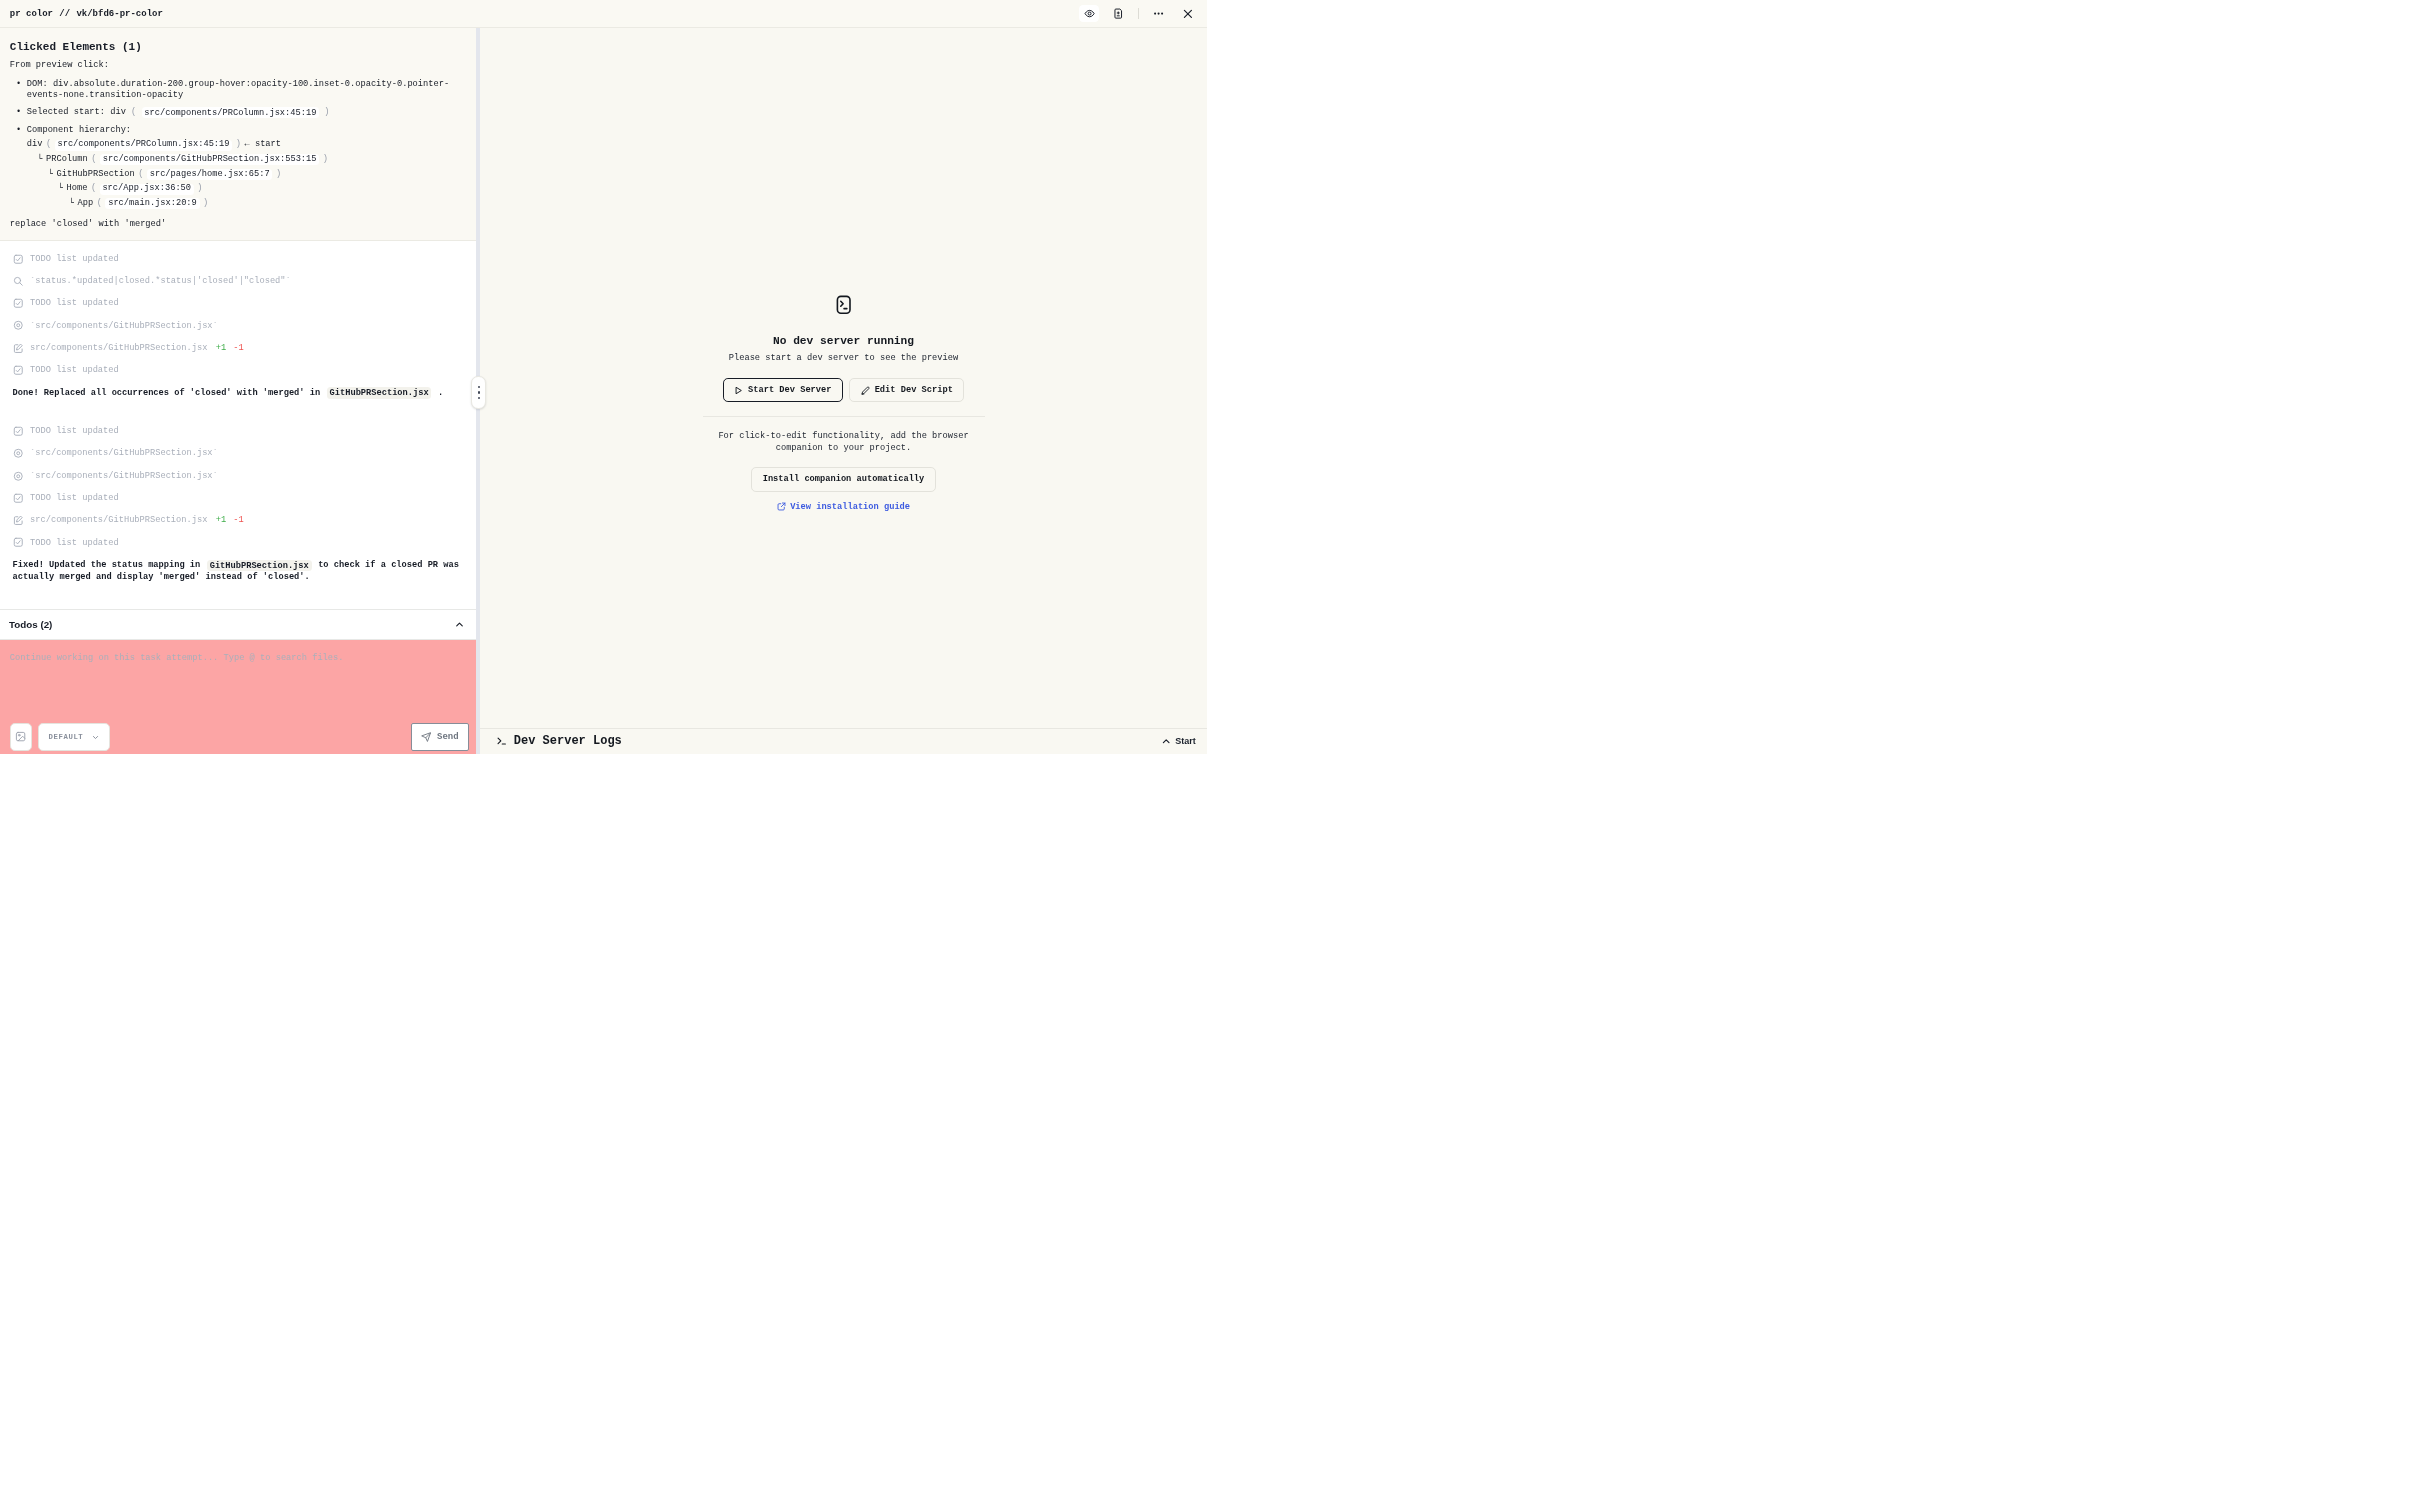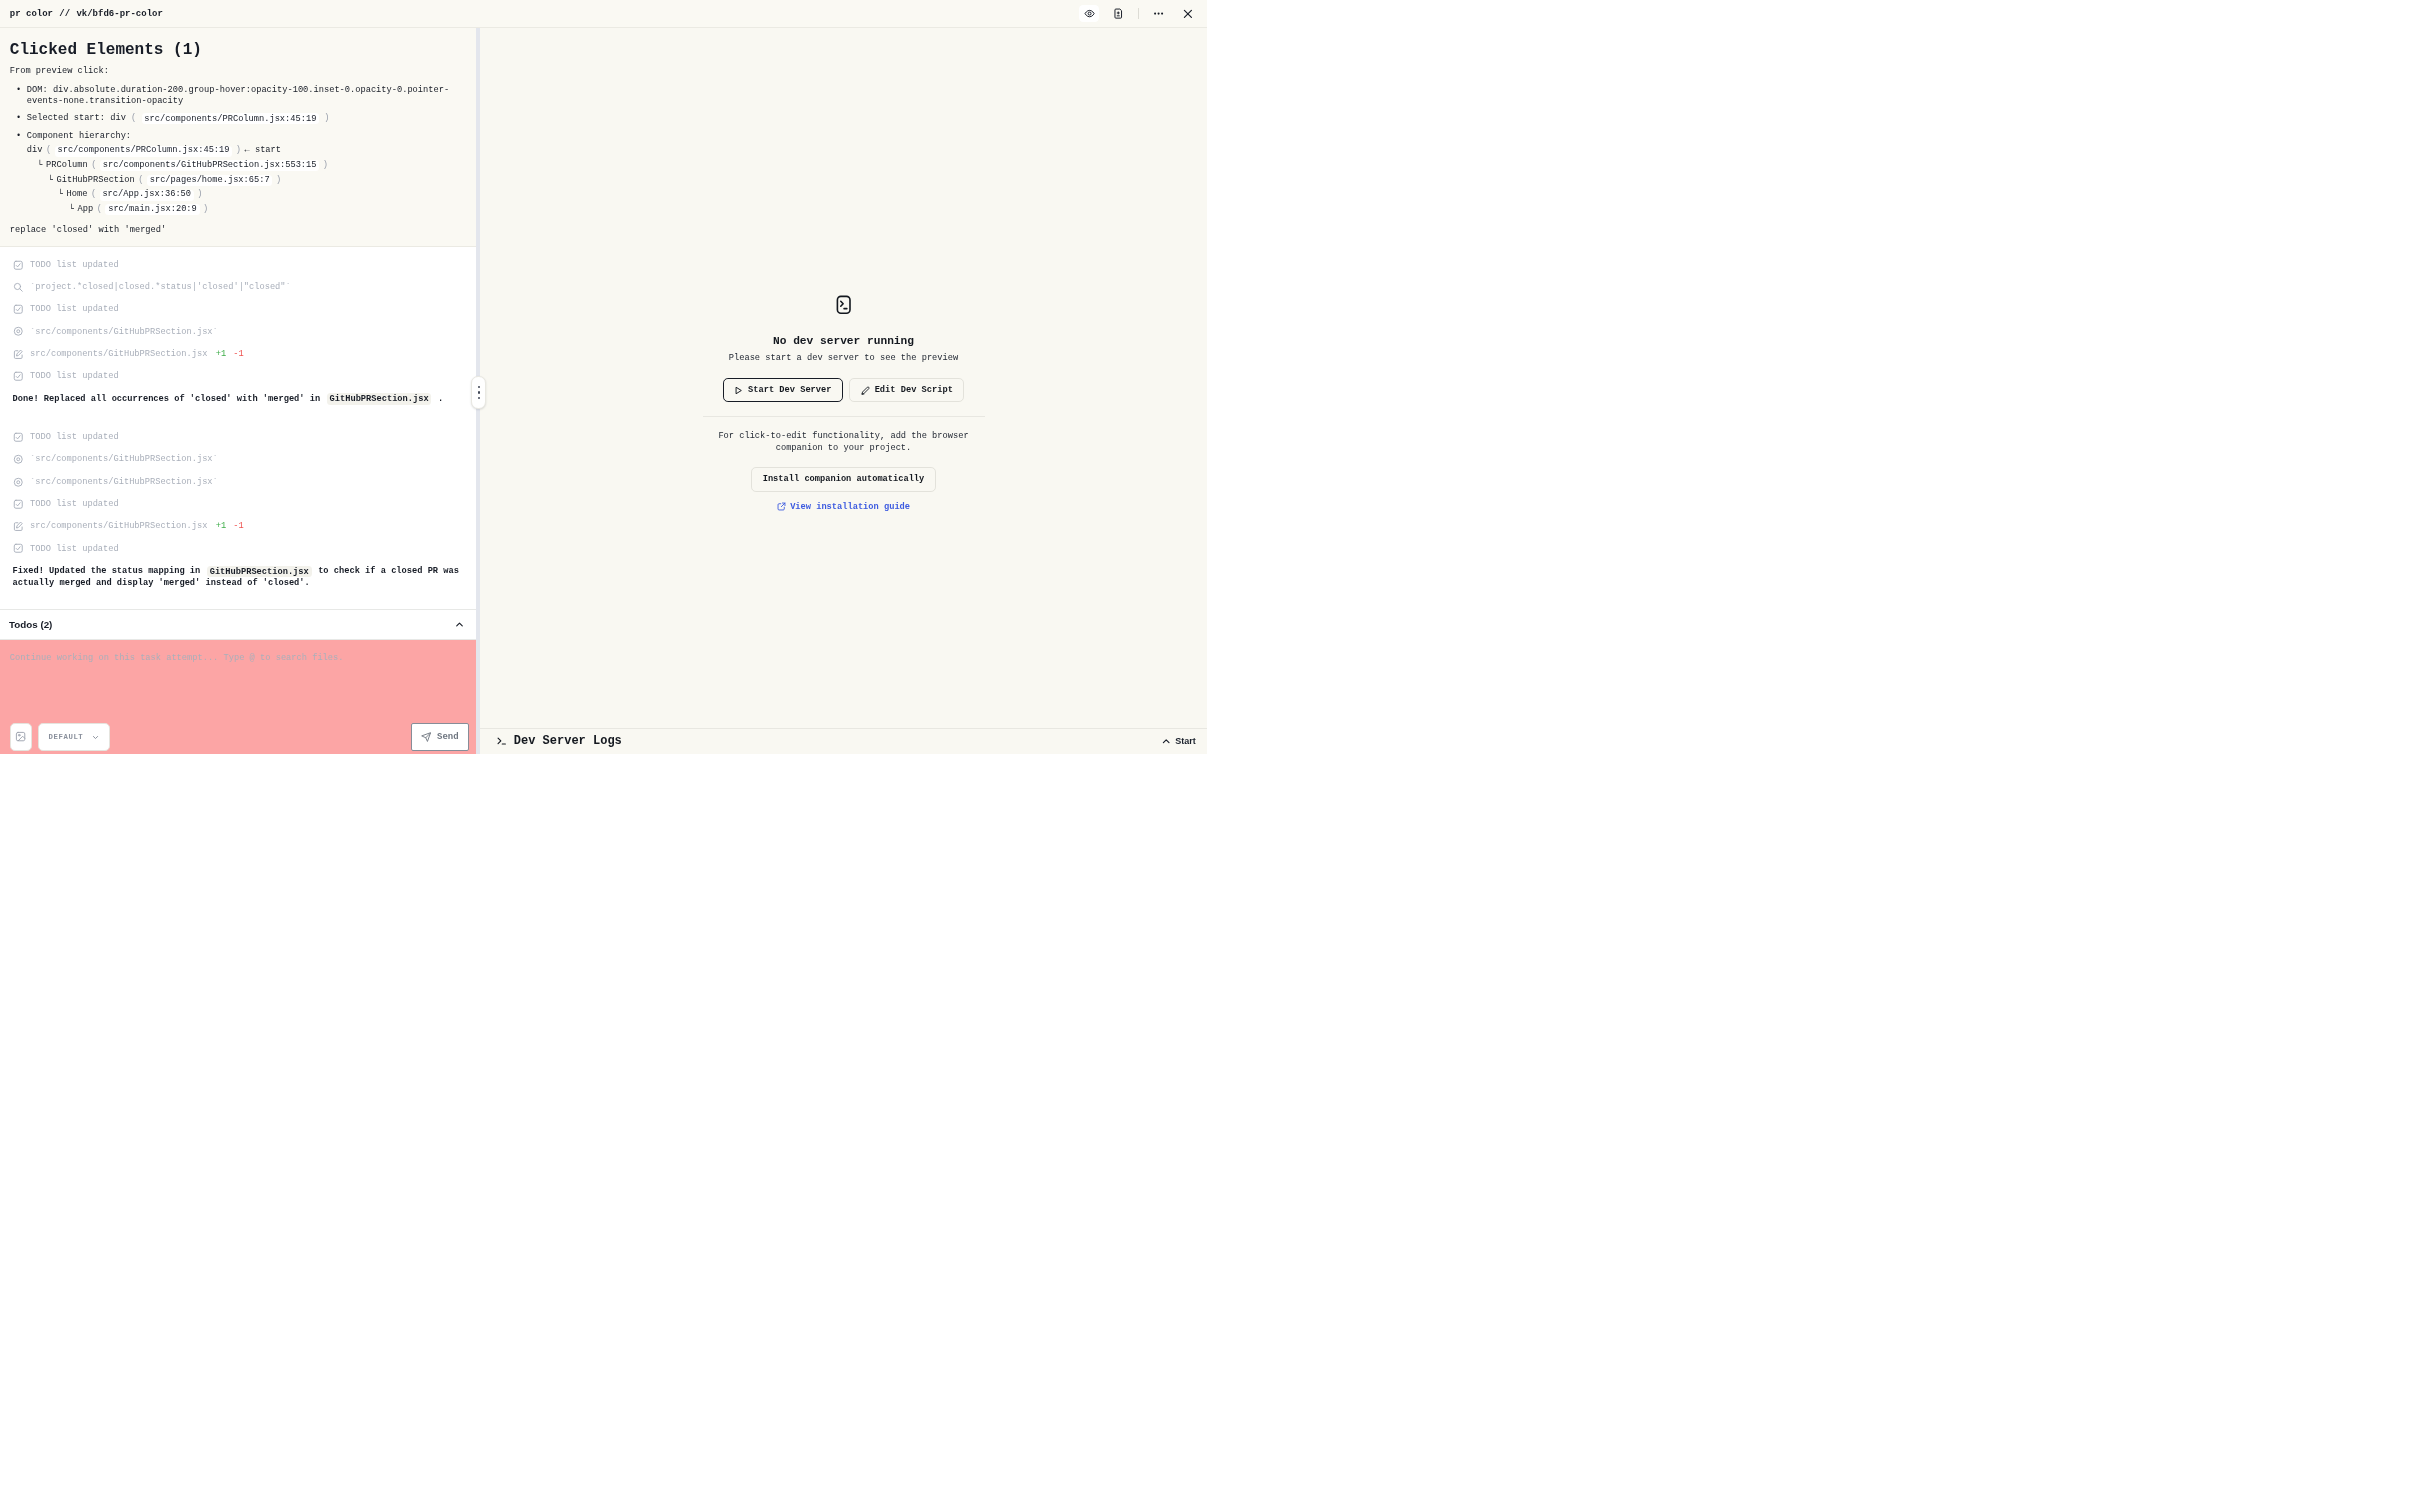--- a/index.html
+++ b/index.html
@@ -38,21 +38,21 @@
   .divider-handle i{width:2.1px;height:2.1px;border-radius:50%;background:#3f4654;}
   .right-panel{
     position:absolute;top:28px;left:480px;right:0;bottom:0;background:#f9f8f2;overflow:hidden;
   }
 
   
   .sec{box-sizing:border-box;}
   .sec.cream{background:#faf9f3;}
   .sec.bline{border-bottom:0.7px solid #ebeae3;}
   .s1{padding:12.6px 4.2px 10.5px 9.8px;}
-  .s1 h1{margin:0 0 7px 0;font-size:16px;font-weight:700;color:#171c26;}
+  .s1 h1{margin:0 0 7px 0;font-size:11px;font-weight:700;color:#171c26;}
   .s1 .intro{margin:0 0 9px 0;font-size:8.7px;color:#171c26;}
   .blist{margin:0;padding:0;list-style:none;}
   .blist>li{position:relative;padding-left:17px;margin-bottom:6.3px;font-size:8.7px;line-height:11.2px;overflow-wrap:anywhere;}
   .blist>li::before{content:"•";position:absolute;left:6.3px;color:#171c26;}
   .chip{background:#f3f2ec;border-radius:3.5px;padding:0.7px 2.8px;color:#171c26;white-space:nowrap;}
   .cream .chip, .chip.on-cream{background:#ffffff;}
   .paren{color:#9aa0ac;}
   .hline{display:flex;align-items:center;gap:3.5px;margin-top:3.5px;font-size:8.7px;line-height:9.8px;}
   .hline .conn{color:#171c26;}
   .lvl1{padding-left:10.5px;}.lvl2{padding-left:21px;}.lvl3{padding-left:31px;}.lvl4{padding-left:42px;}
@@ -226,21 +226,21 @@
         </span>
       <span class="ttext">TODO list updated</span>
     </div>
     <div class="trow">
       <span class="ticon">
           <svg width="10.5" height="10.5" viewBox="0 0 15 15" fill="none" stroke="currentColor" stroke-width="1.3" stroke-linecap="round">
             <circle cx="6.4" cy="6.4" r="4.4"></circle>
             <line x1="9.8" y1="9.8" x2="13.2" y2="13.2"></line>
           </svg>
         </span>
-      <span class="ttext">`project.*closed|closed.*status|'closed'|"closed"`</span>
+      <span class="ttext">`status.*updated|closed.*status|'closed'|"closed"`</span>
     </div>
     <div class="trow">
       <span class="ticon">
           <svg width="10.5" height="10.5" viewBox="0 0 15 15" fill="none" stroke="currentColor" stroke-width="1.3" stroke-linecap="round" stroke-linejoin="round">
             <rect x="1.8" y="1.8" width="11.4" height="11.4" rx="2.4"></rect>
             <polyline points="4.7,7.9 6.6,9.8 10.2,5.4"></polyline>
           </svg>
         </span>
       <span class="ttext">TODO list updated</span>
     </div>

